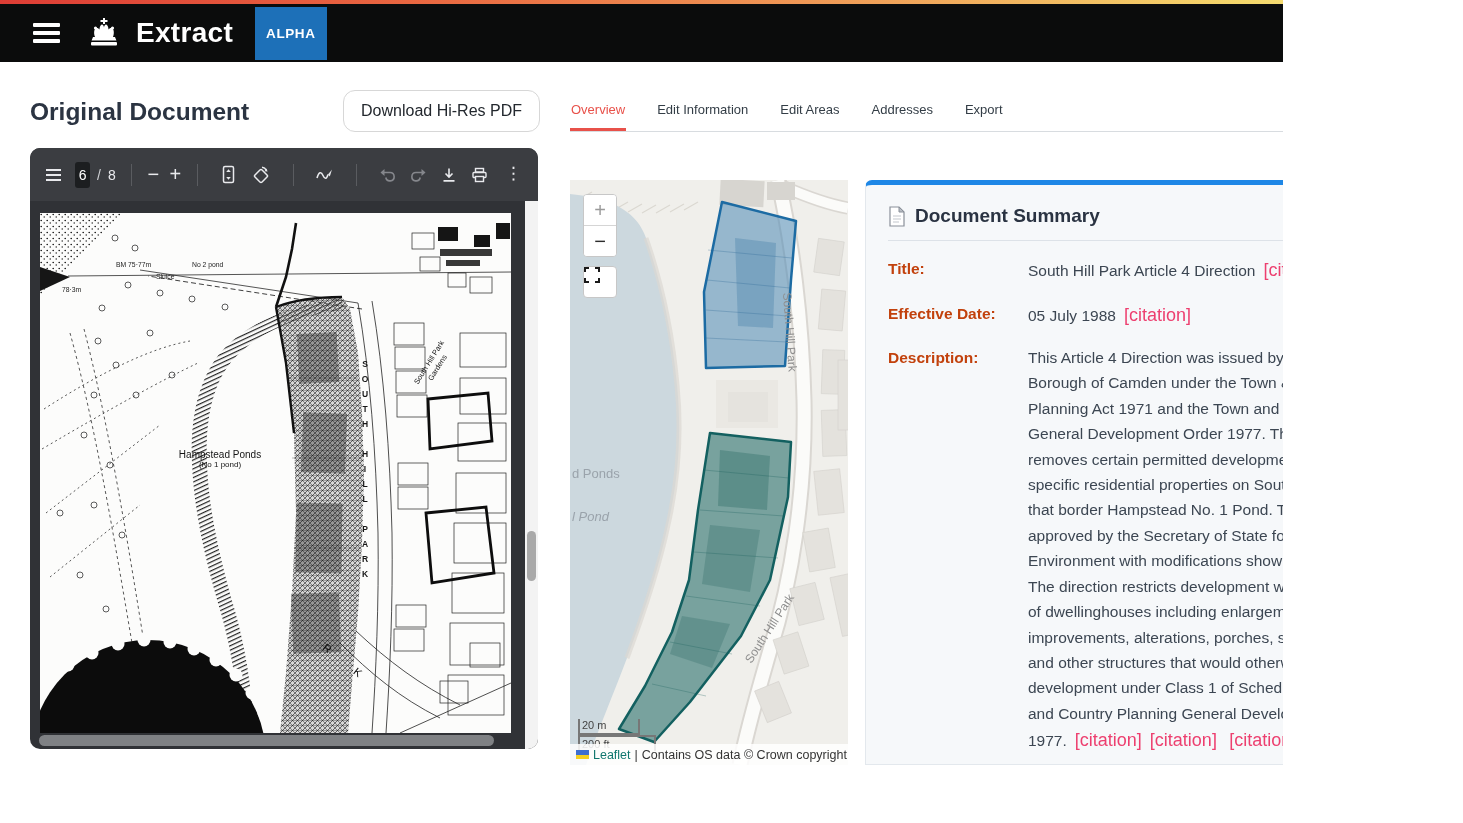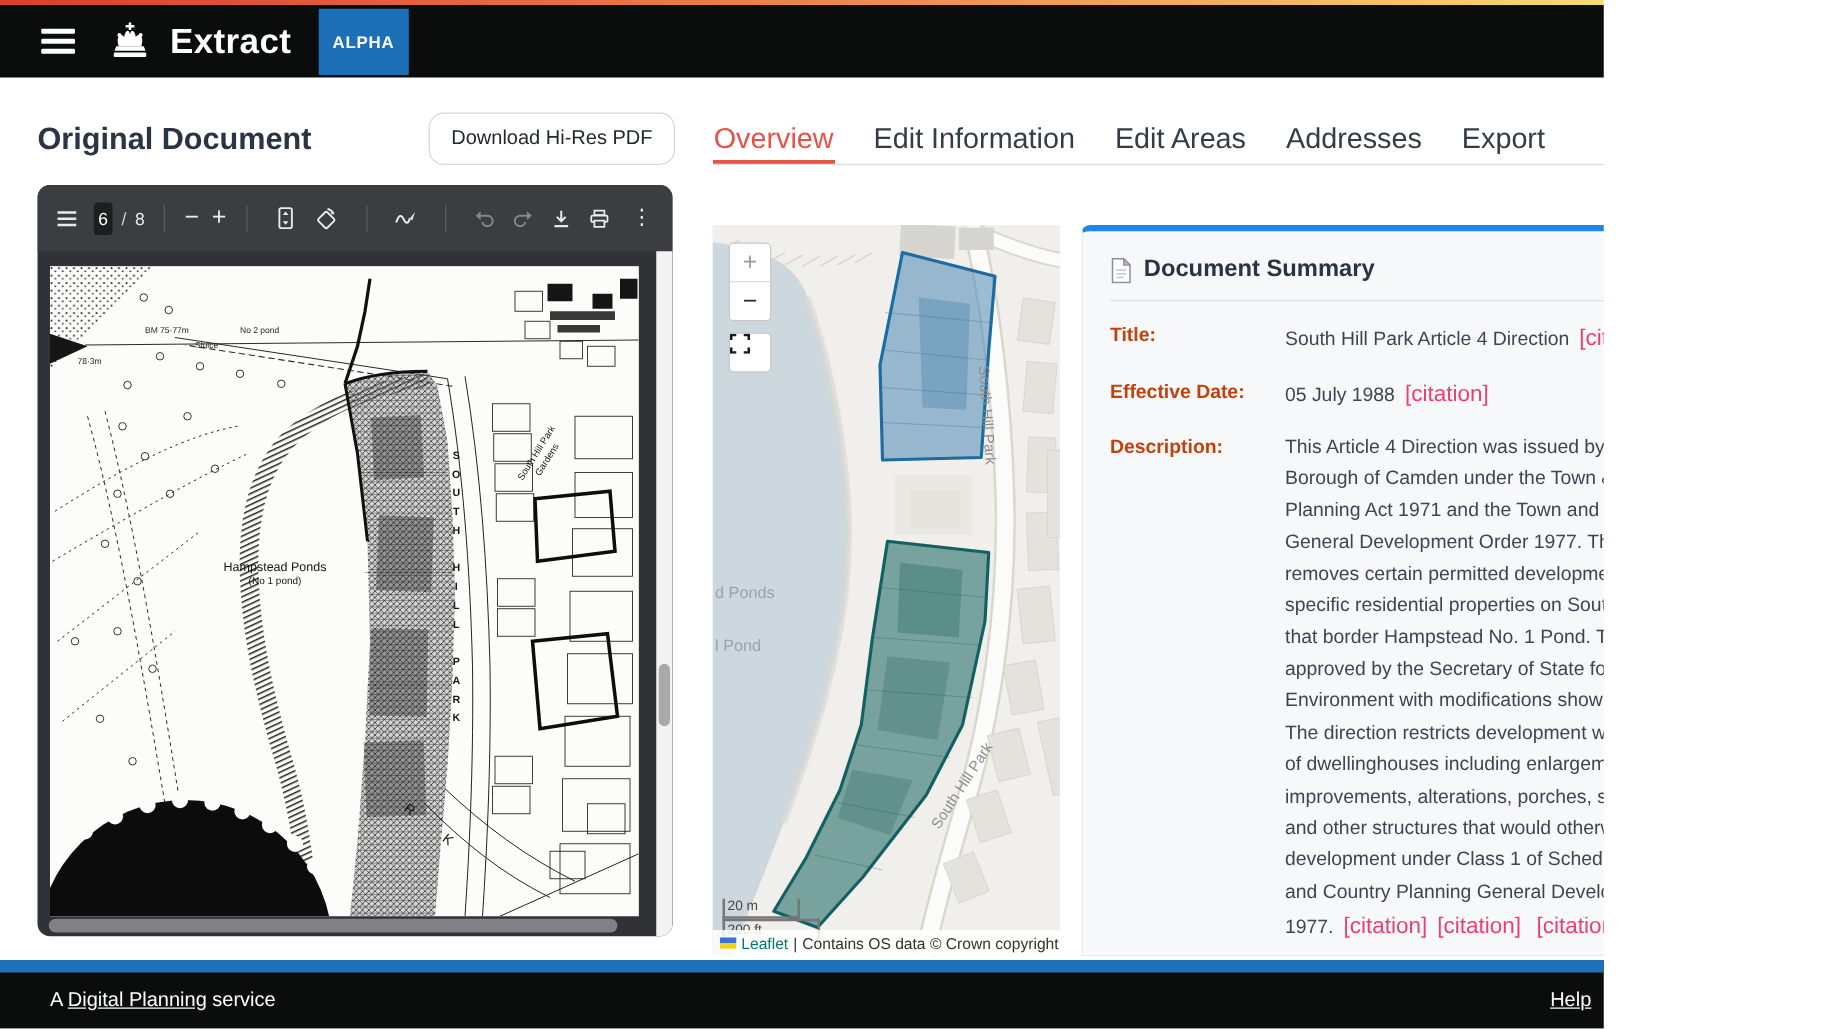--- a/index.html
+++ b/index.html
@@ -64,32 +64,32 @@
     font-size:7.5px;text-align:center;line-height:1.3;}
   .vm-tiny{font-size:6.8px;color:#1c1c1c;}
   .vm-bm{left:76px;top:48px;} .vm-no2{left:152px;top:48px;} .vm-sluice{left:116px;top:60px;}
   .vm-elev{left:22px;top:73px;}
   .vm-frag{left:288px;top:428px;transform:rotate(38deg);transform-origin:left top;
     font-size:11px;letter-spacing:14px;color:#111;}
 
   
   .tabs{position:absolute;left:570px;top:93px;width:857px;height:38px;
     border-bottom:1px solid #d8dce0;display:flex;gap:30px;}
-  .tab{font-size:23px;color:#333d46;line-height:34px;cursor:pointer;padding:0 1px;}
+  .tab{font-size:13px;color:#333d46;line-height:34px;cursor:pointer;padding:0 1px;}
   .tab.active{color:#e8514a;box-shadow:inset 0 -3px 0 #e8514a;}
 
   
   .map{position:absolute;left:570px;top:180px;width:278px;height:585px;overflow:hidden;
     background:#f0efeb;}
   .map svg{position:absolute;left:0;top:0;}
   .map-label{position:absolute;color:#8e8e8e;font-size:12px;white-space:nowrap;}
   .road-top{left:224px;top:112px;transform:rotate(86deg);transform-origin:left top;}
   .road-bot{left:172px;top:478px;transform:rotate(-57deg);transform-origin:left top;}
   .pond-label{position:absolute;color:#9aa3ab;font-size:13px;}
-  .pl1{left:2px;top:286px;} .pl2{left:2px;top:329px;}
+  .pl1{left:2px;top:286px;} .pl2{left:2px;top:329px;font-style:italic;}
   .zoomctl{position:absolute;left:13px;top:14px;width:32px;background:#fff;border:1px solid #c7c7c7;
     border-radius:4px;overflow:hidden;z-index:3;}
   .zbtn{width:32px;height:30px;display:flex;align-items:center;justify-content:center;
     font-size:20px;cursor:pointer;background:#fff;}
   .zbtn.zin{color:#9b9b9b;border-bottom:1px solid #d5d5d5;}
   .zbtn.zout{color:#2c2c2c;}
   .fsctl{position:absolute;left:13px;top:86px;width:32px;height:30px;background:#fff;
     border:1px solid #c7c7c7;border-radius:4px;display:flex;align-items:center;justify-content:center;
     cursor:pointer;z-index:3;}
   .scale{position:absolute;left:8px;bottom:14px;z-index:1;font-size:11px;color:#444;}
@@ -482,21 +482,14 @@
     <div class="row">
       <div class="lbl">Effective Date:</div>
       <div class="val"><span>05 July 1988</span><span class="cite">[citation]</span></div>
     </div>
     <div class="row">
       <div class="lbl">Description:</div>
       <div class="val"><span>This Article 4 Direction was issued by the London Borough of Camden under the Town &amp; Country Planning Act 1971 and the Town and Country Planning General Development Order 1977. The direction removes certain permitted development rights from specific residential properties on South Hill Park NW3 that border Hampstead No. 1 Pond. The direction was approved by the Secretary of State for the Environment with modifications shown in manuscript. The direction restricts development within the curtilage of dwellinghouses including enlargements, improvements, alterations, porches, satellite antennas, and other structures that would otherwise be permitted development under Class 1 of Schedule 1 of the Town and Country Planning General Development Order 1977.</span><span class="cite">[citation]</span><span class="cite">[citation]</span> <span class="cite">[citation]</span></div>
     </div>
   </div>
 
-  <div class="footer">
-    <div class="fo-service"><span>A </span><span class="link">Digital Planning</span><span> service</span></div>
-    <div class="fo-spacer"></div>
-    <a class="fo-link">Help</a>
-    <a class="fo-link">About</a>
-    <a class="fo-link">Contact</a>
-  </div>
 
 </div>
 
 </body></html>

